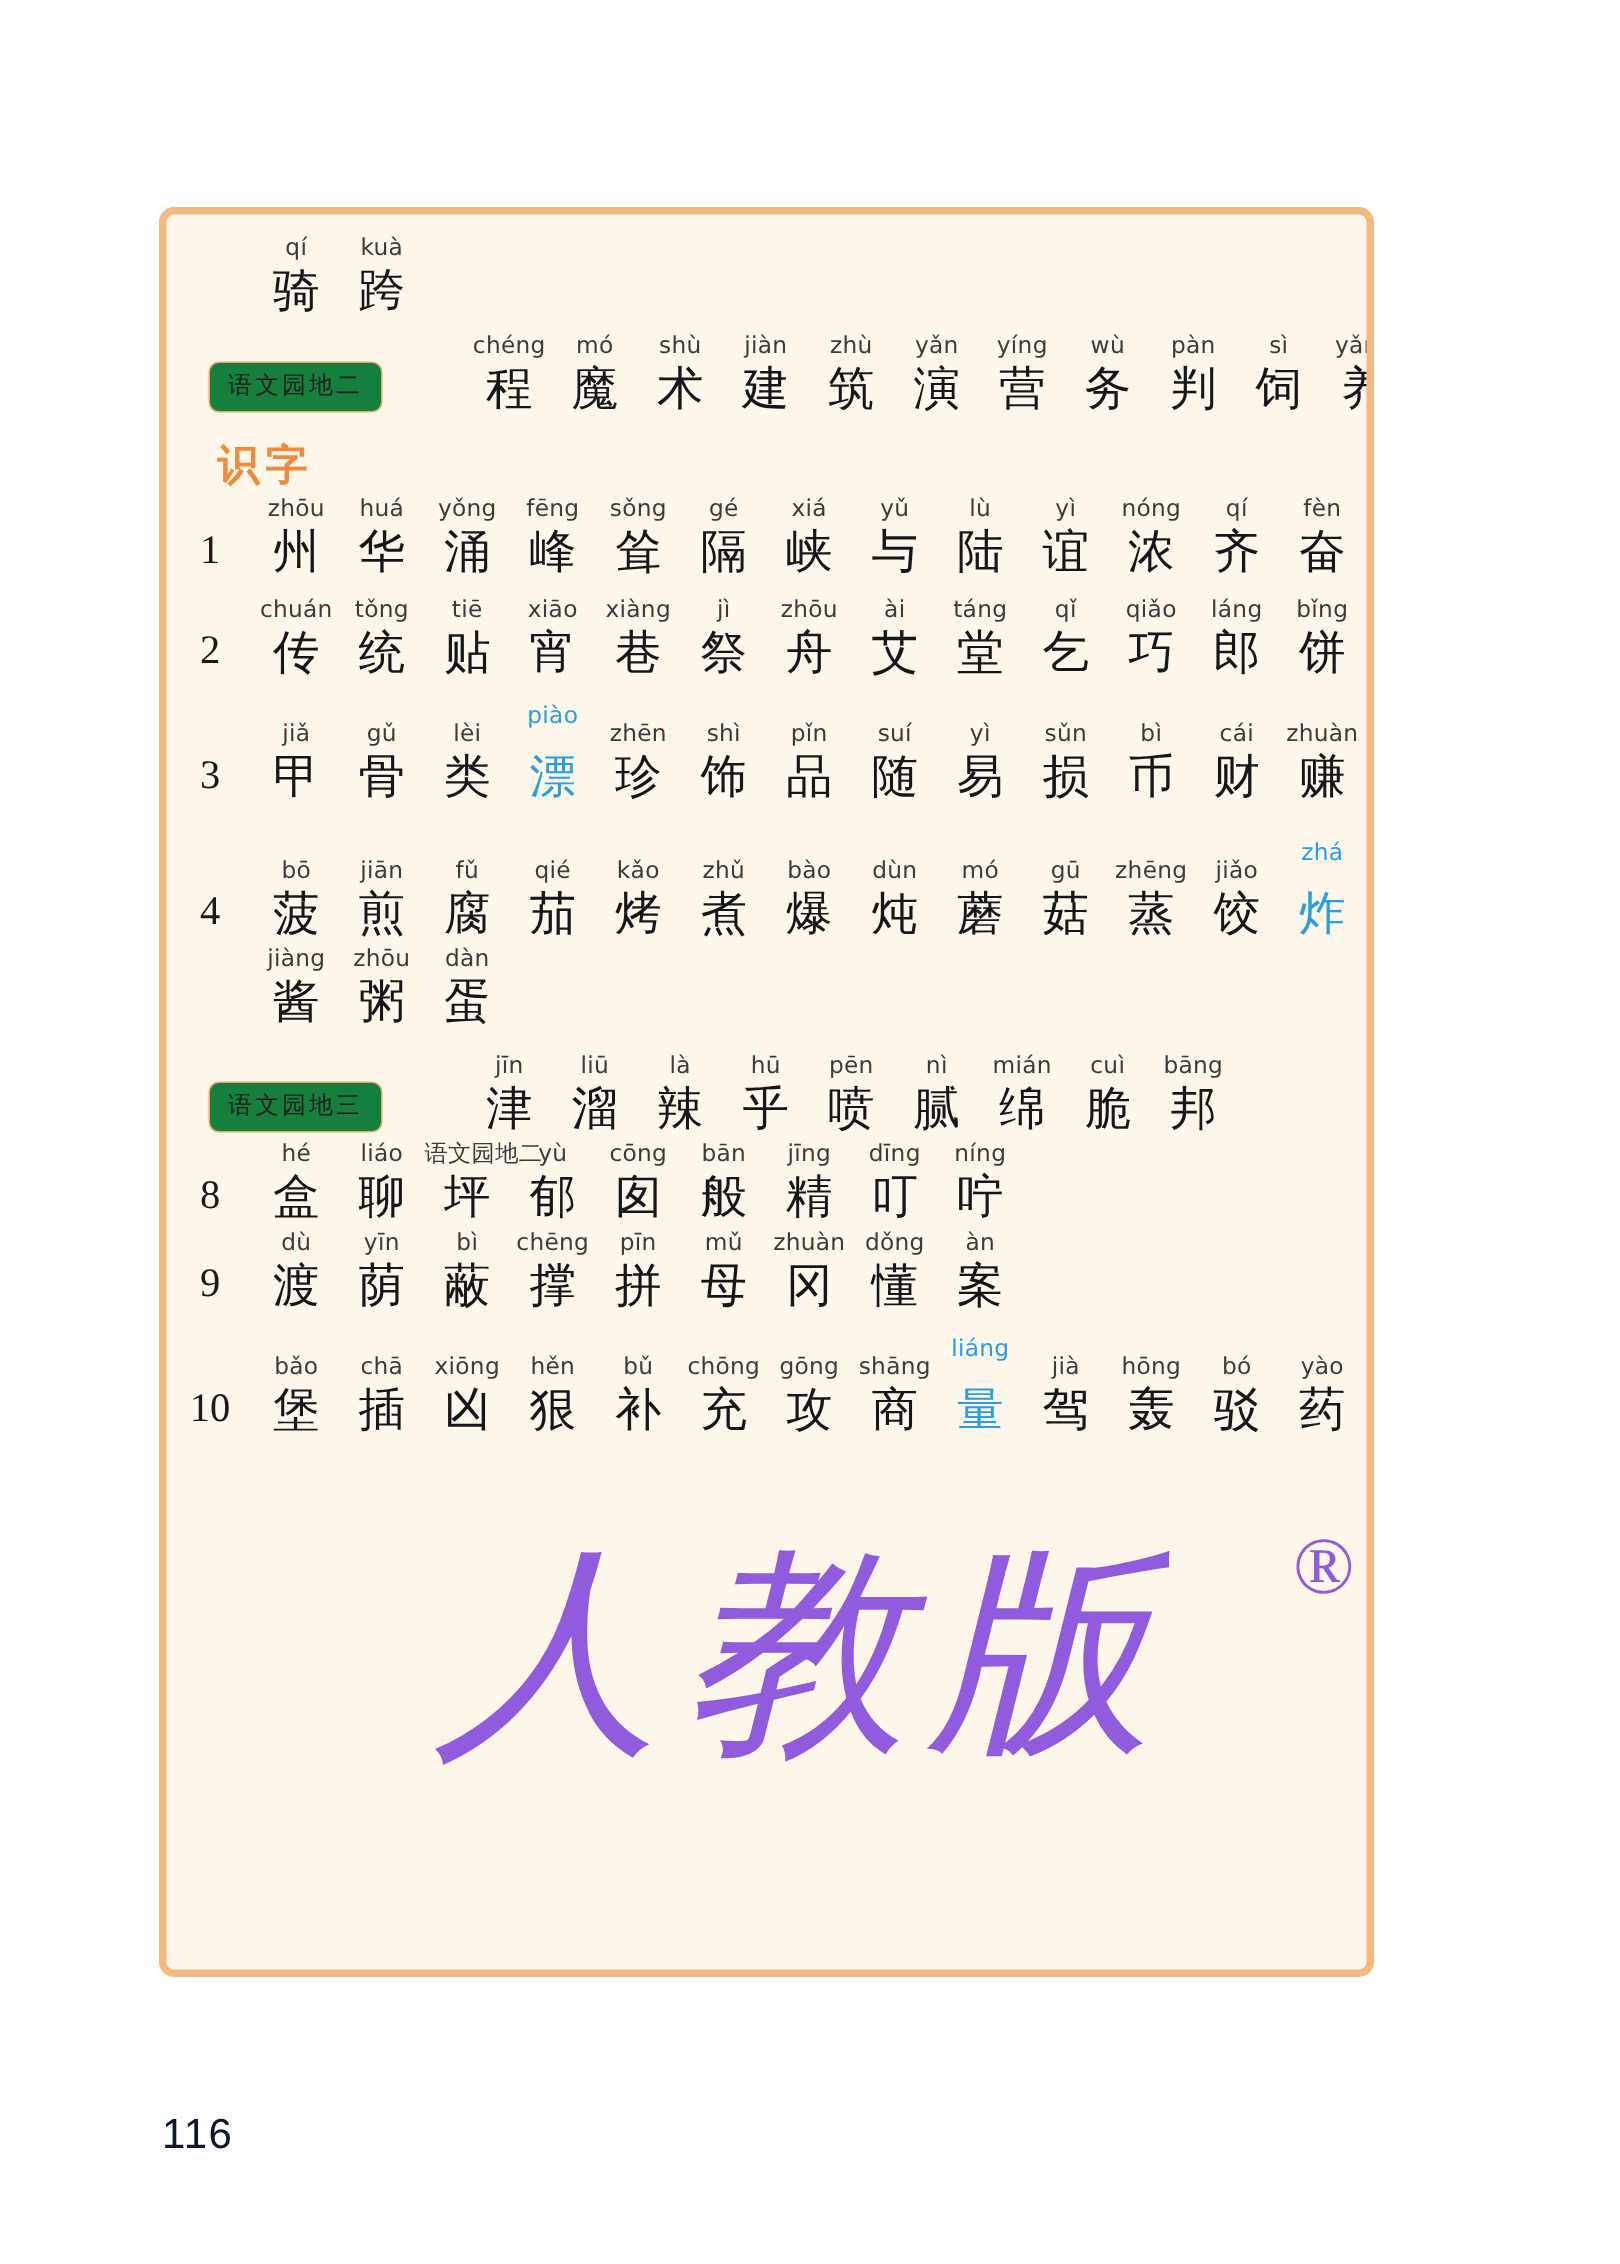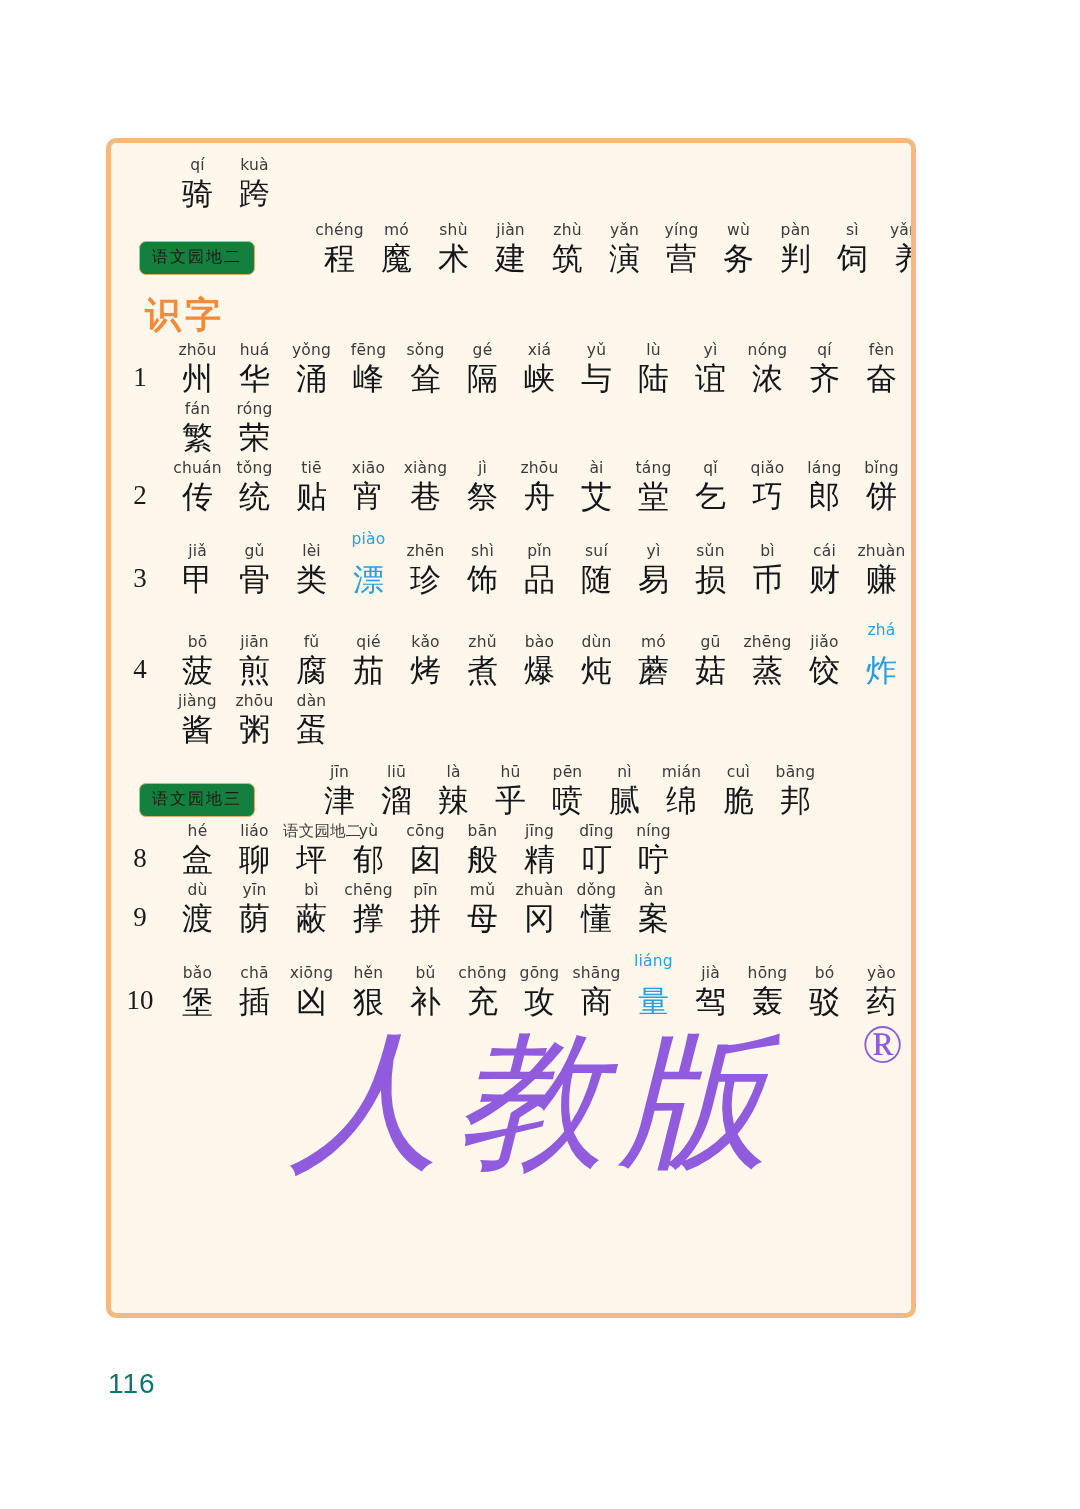--- a/index.html
+++ b/index.html
@@ -115,33 +115,33 @@
     display: flex;
     align-items: flex-end;
   }
   .unit-row .labelcell {
     width: 200px;
     min-width: 200px;
     padding: 0 0 6px 28px;
     box-sizing: border-box;
   }
   .heading {
-    font-size: 36px;
+    font-size: 28px;
     color: #ef8b3b;
     font-weight: bold;
     letter-spacing: 4px;
     font-family: "Liberation Serif", serif;
     padding: 10px 0 2px 34px;
   }
   .pagenum {
     position: absolute;
     left: 108px;
-    top: 1368px;
+    top: 1407px;
     font-size: 28px;
-    color: #0f766e;
+    color: #0f172a;
     font-family: "Liberation Sans", sans-serif;
     letter-spacing: 1px;
   }
   .spacer6 { height: 6px; }
   .spacer12 { height: 12px; }
 </style>
 </head>
 <body>
 
 <div class="page">
@@ -274,30 +274,20 @@
             <div class="hz">齐</div>
           </div>
           <div class="entry">
             <div class="py">fèn</div>
             <div class="hz">奋</div>
           </div>
         </div>
     </div>
     <div class="row">
       <div class="idx"></div>
-      <div class="entries" id="r3">
-          <div class="entry">
-            <div class="py">fán</div>
-            <div class="hz">繁</div>
-          </div>
-          <div class="entry">
-            <div class="py">róng</div>
-            <div class="hz">荣</div>
-          </div>
-        </div>
     </div>
 
     <div class="row">
       <div class="idx">2</div>
       <div class="entries" id="r4">
           <div class="entry">
             <div class="py">chuán</div>
             <div class="hz">传</div>
           </div>
           <div class="entry">

